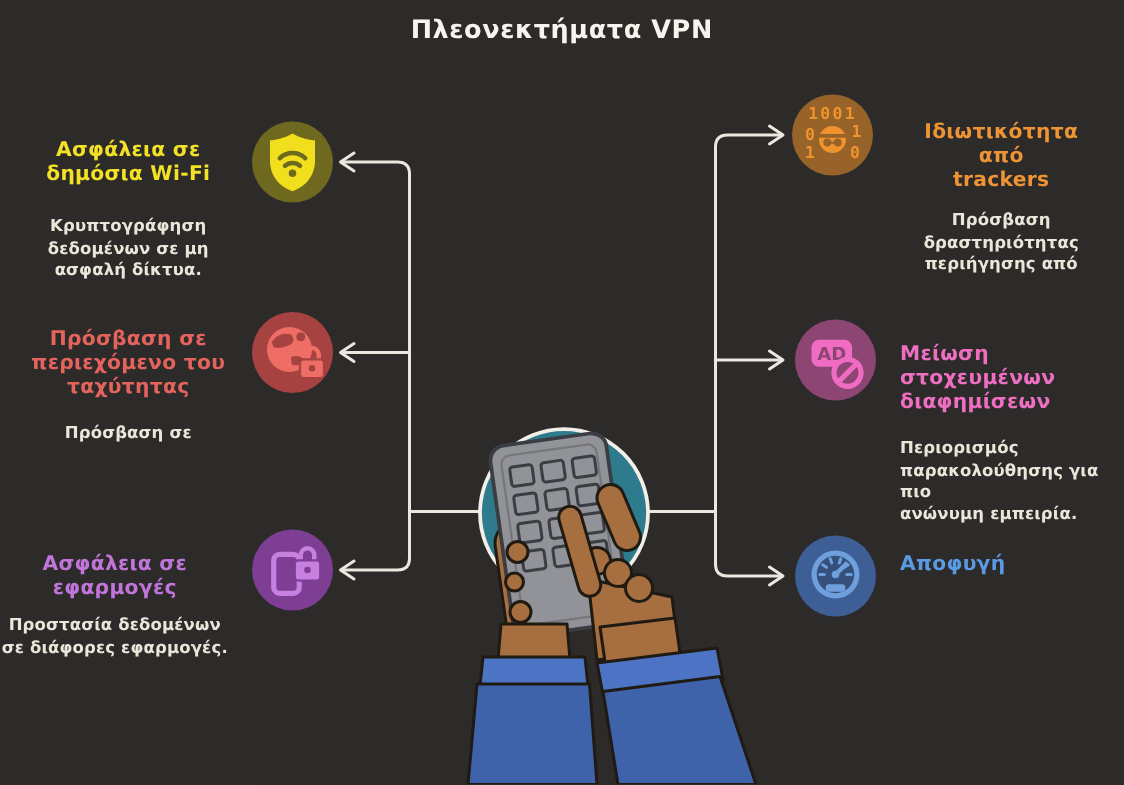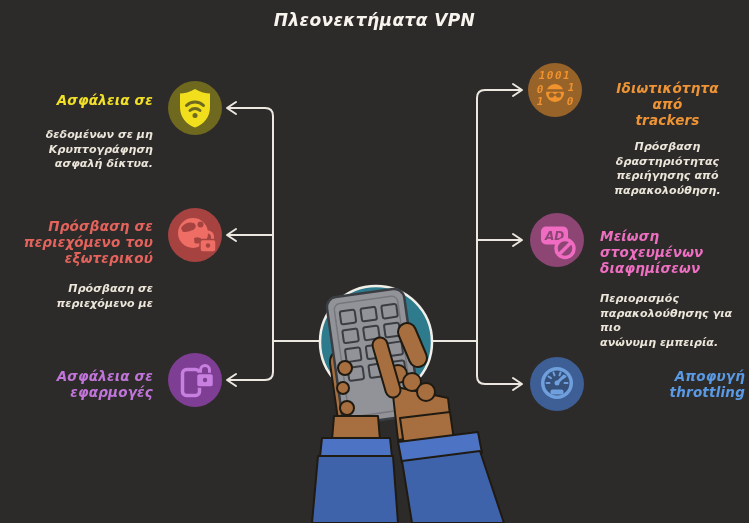--- a/index.html
+++ b/index.html
@@ -1,29 +1,28 @@
 <!DOCTYPE html>
 <html><head>
 <meta charset="utf-8">
 <style>
   html,body{margin:0;padding:0;background:#2d2b2a;}
   .canvas{
     position:relative;width:749px;height:523px;overflow:hidden;
     background:#2d2b2a;
     font-family:"DejaVu Sans", sans-serif;
-    font-style:italic;
   }
   .title{
     position:absolute;top:10px;left:0;width:100%;
     text-align:center;font-size:17px;font-weight:bold;
     color:#f7f4ed;letter-spacing:.4px;
   }
   .overlay{position:absolute;top:0;left:0;pointer-events:none;}
   .item{position:absolute;}
-  .item-left{text-align:right;}
+  .item-left{text-align:center;}
   .item-right{text-align:left;}
   .heading{font-size:13.5px;font-weight:bold;line-height:16px;letter-spacing:.2px;}
   .desc{font-size:11px;font-weight:600;line-height:14.5px;color:#ece6da;letter-spacing:.1px;}
   .icon-badge{position:absolute;width:56px;height:56px;}
 </style>
 </head>
 <body>
 
 <div class="canvas">
 
@@ -102,89 +101,92 @@
       <path d="M322,438 L390,438 L392,457 L320,457 Z" fill="#4d74c4"></path>
       <path d="M398,442 L478,432 L482,453 L402,463 Z" fill="#4d74c4"></path>
       <path d="M318,456 L393,456 L398,523 L312,523 Z" fill="#3f63aa"></path>
       <path d="M402,461 L480,451 L504,523 L412,523 Z" fill="#3f63aa"></path>
     </g>
   </svg>
 
   <div class="item item-left" style="left:18px;top:92px;width:135px;">
     <div class="heading" style="color: rgb(242, 225, 38);">
       <div>Ασφάλεια σε</div>
+      <div>δημόσια Wi-Fi</div>
     </div>
     <div class="desc" style="margin-top:20px;">
+      <div>Κρυπτογράφηση</div>
       <div>δεδομένων σε μη</div>
-      <div>Κρυπτογράφηση</div>
       <div>ασφαλή δίκτυα.</div>
     </div>
   </div>
   <div class="icon-badge" style="left:167px;top:80px;">
     <svg width="56" height="56" viewBox="0 0 56 56">
       <circle cx="28" cy="28" r="27" fill="#6e691e"></circle>
       <path d="M28 9 C33 12 39 13.5 43 13.5 V27 C43 37.5 36.5 44.5 28 47.5 C19.5 44.5 13 37.5 13 27 V13.5 C17 13.5 23 12 28 9 Z" fill="#f1df1d"></path>
       <g stroke="#6e691e" stroke-width="3" fill="none" stroke-linecap="round">
         <path d="M19.5 25.5 A12 12 0 0 1 36.5 25.5"></path>
         <path d="M23 30.5 A7.5 7.5 0 0 1 33 30.5"></path>
       </g>
       <circle cx="28" cy="35.5" r="2.5" fill="#6e691e"></circle>
     </svg>
   </div>
 
   <div class="item item-left" style="left:18px;top:218px;width:135px;">
     <div class="heading" style="color: rgb(228, 99, 92);">
       <div>Πρόσβαση σε</div>
       <div>περιεχόμενο του</div>
-      <div>εξωτερικού</div>
+      <div>ταχύτητας</div>
     </div>
     <div class="desc" style="margin-top:16px;">
       <div>Πρόσβαση σε</div>
-      <div>περιεχόμενο με</div>
     </div>
   </div>
   <div class="icon-badge" style="left:167px;top:207px;">
     <svg width="56" height="56" viewBox="0 0 56 56">
       <circle cx="28" cy="28" r="27" fill="#a64340"></circle>
       <circle cx="26" cy="26" r="15" fill="#ee6e66"></circle>
       <path d="M14 21 Q19 14 27 16 Q31 20 26 23 Q19 26 15.5 24.5 Z" fill="#a64340"></path>
       <path d="M27 31 Q33 29 35.5 33 Q33 38 27.5 36 Z" fill="#a64340"></path>
       <circle cx="33.5" cy="17.5" r="3" fill="#a64340"></circle>
       <path d="M36.5 33 v-3.5 a4.5 4.5 0 0 1 9 0 V33" fill="none" stroke="#ee6e66" stroke-width="3"></path>
       <rect x="33" y="32.5" width="16" height="12.5" rx="2.5" fill="#ee6e66" stroke="#a64340" stroke-width="1.5"></rect>
       <circle cx="41" cy="38.5" r="2.2" fill="#a64340"></circle>
     </svg>
   </div>
 
   <div class="item item-left" style="left:0px;top:368px;width:153px;">
     <div class="heading" style="color: rgb(193, 117, 218);">
       <div>Ασφάλεια σε</div>
       <div>εφαρμογές</div>
     </div>
+    <div class="desc" style="margin-top:10px;">
+      <div>Προστασία δεδομένων</div>
+      <div>σε διάφορες εφαρμογές.</div>
+    </div>
   </div>
   <div class="icon-badge" style="left:167px;top:352px;">
     <svg width="56" height="56" viewBox="0 0 56 56">
       <circle cx="28" cy="28" r="27" fill="#7d3e93"></circle>
       <rect x="15.5" y="17.5" width="17" height="26" rx="4" fill="none" stroke="#c77fe0" stroke-width="3.5"></rect>
       <path d="M33.5 22 v-4 a4.5 4.5 0 0 1 9 0 v4" fill="none" stroke="#c77fe0" stroke-width="3"></path>
       <rect x="29.5" y="21.5" width="17" height="13.5" rx="2.5" fill="#c77fe0" stroke="#7d3e93" stroke-width="1.5"></rect>
       <circle cx="38" cy="28" r="2.2" fill="#7d3e93"></circle>
     </svg>
   </div>
 
   <div class="item item-right" style="left:600px;top:80px;width:135px;text-align:center;">
     <div class="heading" style="color: rgb(239, 148, 52);">
       <div>Ιδιωτικότητα από</div>
       <div>trackers</div>
     </div>
     <div class="desc" style="margin-top:12px;">
       <div>Πρόσβαση</div>
       <div>δραστηριότητας</div>
       <div>περιήγησης από</div>
-      <div>παρακολούθηση.</div>
     </div>
   </div>
   <div class="icon-badge" style="left:527px;top:62px;">
     <svg width="56" height="56" viewBox="0 0 56 56">
       <circle cx="28" cy="28" r="27" fill="#976329"></circle>
       <g fill="#f0932e" font-family="DejaVu Sans Mono, monospace" font-weight="bold" font-size="11" text-anchor="middle">
         <text x="28" y="17" letter-spacing="1.5">1001</text>
         <text x="13" y="31">0</text>
         <text x="44" y="29">1</text>
         <text x="13" y="43">1</text>
@@ -214,23 +216,22 @@
     <svg width="56" height="56" viewBox="0 0 56 56">
       <circle cx="28" cy="28" r="27" fill="#8d4573"></circle>
       <rect x="12" y="14.5" width="27" height="18" rx="5" fill="#f06cc2"></rect>
       <text x="25.5" y="28" fill="#8d4573" font-family="DejaVu Sans, sans-serif" font-weight="bold" font-size="12" text-anchor="middle">AD</text>
       <circle cx="36" cy="36.5" r="9" fill="#8d4573" stroke="#f06cc2" stroke-width="3.5"></circle>
       <path d="M30.5 42 L41.5 31" stroke="#f06cc2" stroke-width="3.5" stroke-linecap="round"></path>
     </svg>
   </div>
 
   <div class="item item-right" style="left:600px;top:368px;width:145px;">
-    <div class="heading" style="color: rgb(90, 154, 228); text-align: right;">
+    <div class="heading" style="color: rgb(90, 154, 228);">
       <div>Αποφυγή</div>
-      <div>throttling</div>
     </div>
   </div>
   <div class="icon-badge" style="left:529px;top:356px;">
     <svg width="56" height="56" viewBox="0 0 56 56">
       <circle cx="28" cy="28" r="27" fill="#3d5f95"></circle>
       <circle cx="28" cy="27" r="16" fill="#6f9fdc"></circle>
       <circle cx="28" cy="27" r="12.5" fill="#35507b"></circle>
       <g stroke="#6f9fdc" stroke-width="2" stroke-linecap="round">
         <line x1="17.5" y1="27" x2="20.5" y2="27"></line>
         <line x1="19.5" y1="20.5" x2="22" y2="22.2"></line>

